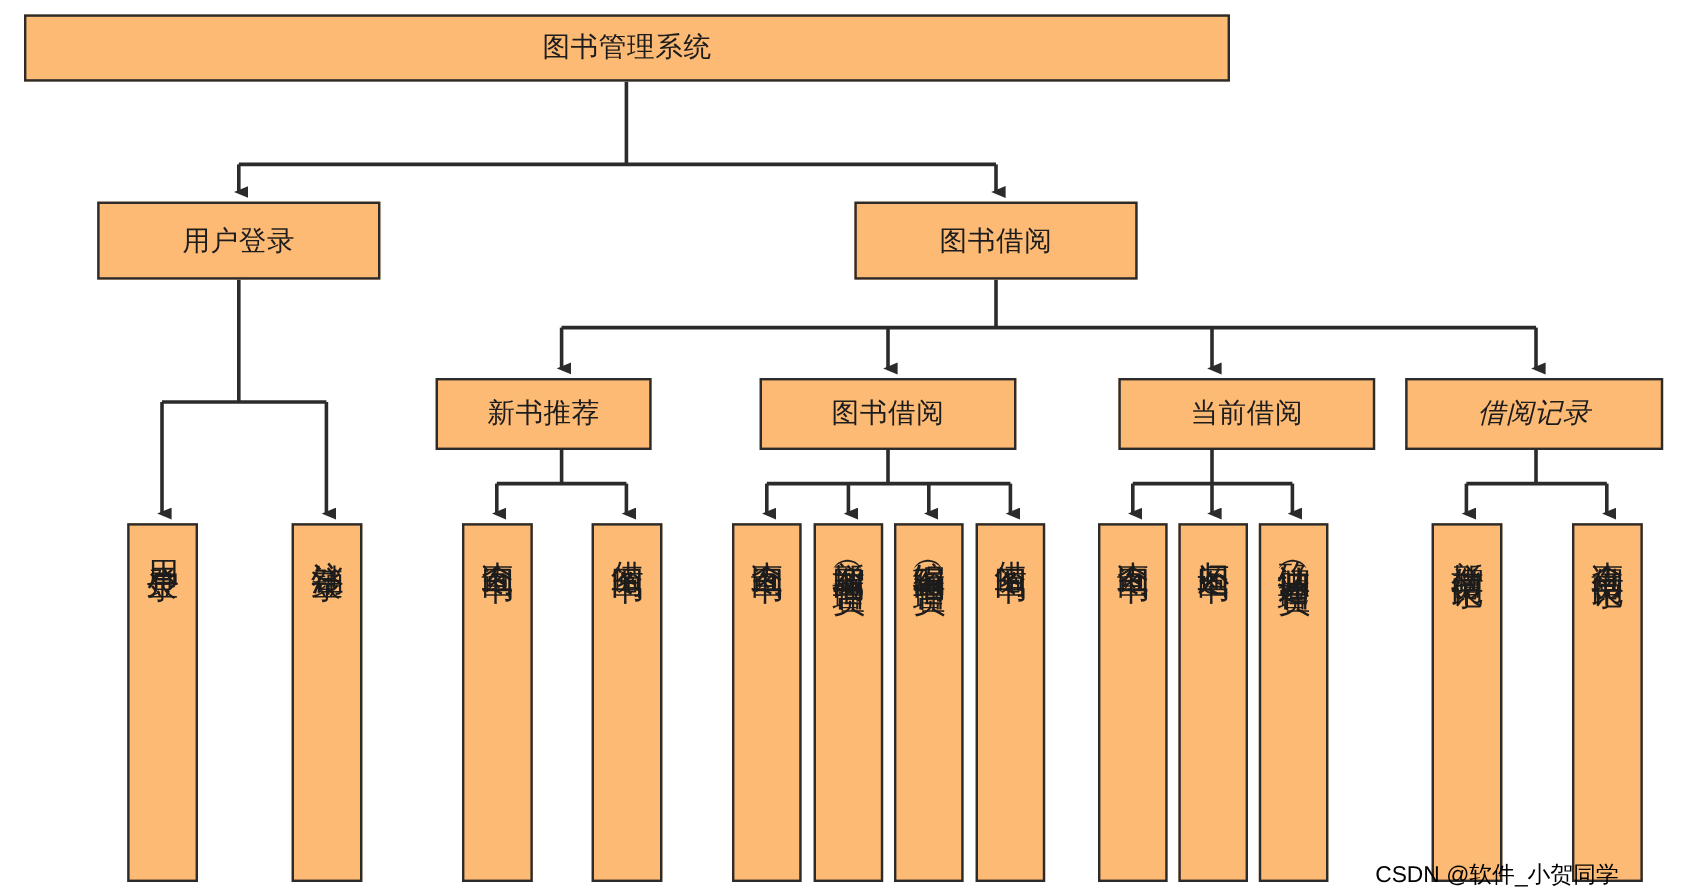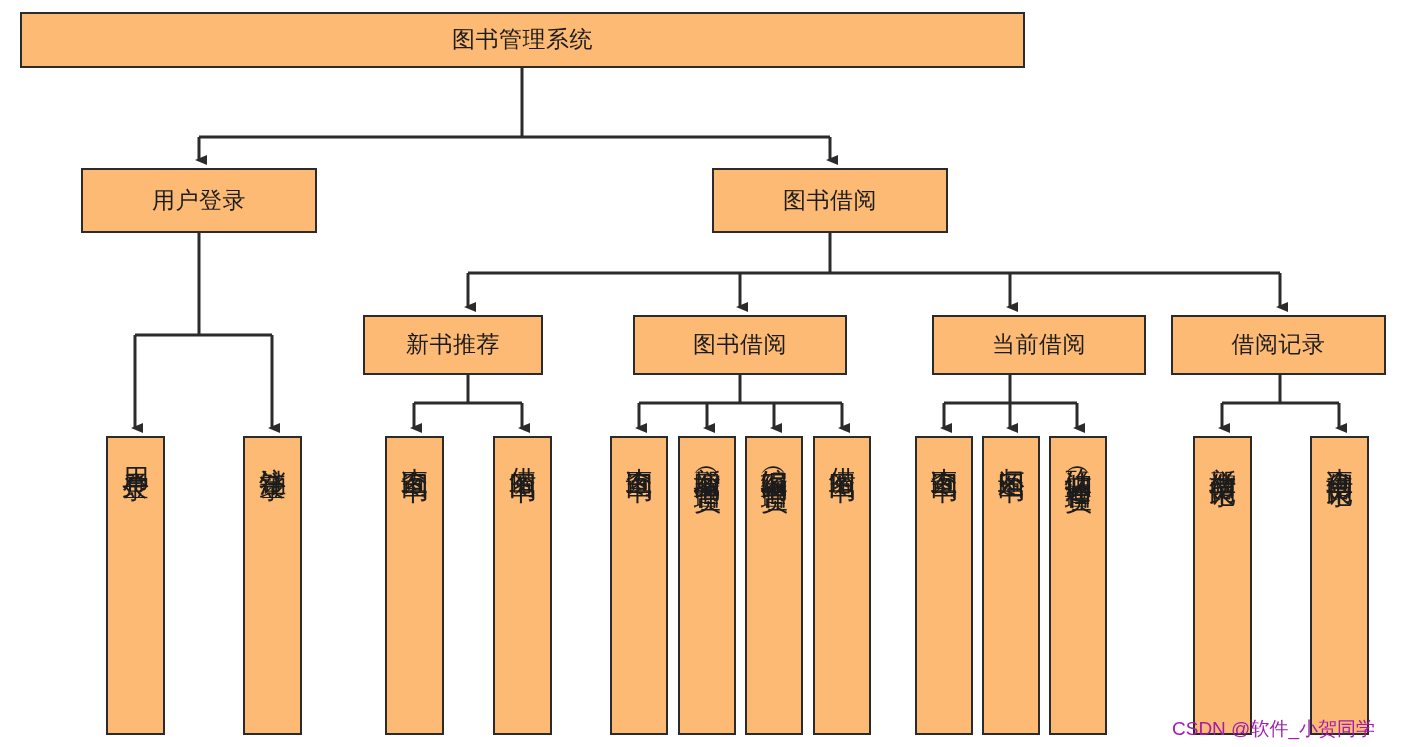--- a/index.html
+++ b/index.html
@@ -54,24 +54,24 @@
   .v-node .node-label {
     writing-mode: vertical-rl;
     text-orientation: upright;
     font-size: 27px;
     line-height: 1.06;
     letter-spacing: 3px;
     white-space: nowrap;
   }
   .watermark {
     position: absolute;
-    left: 1172px;
+    left: 1146px;
     top: 716px;
     font-size: 19px;
-    color: #a21caf;
+    color: #000000;
     white-space: nowrap;
     z-index: 3;
   }
 </style>
 </head>
 <body>
 
 <div id="canvas">
 
   <svg class="connectors" viewBox="0 0 1405 747" xmlns="http://www.w3.org/2000/svg">
@@ -137,21 +137,21 @@
 
   <div class="node h-node" style="left:363px; top:315px; width:180px; height:60px;">
     <span class="node-label">新书推荐</span>
   </div>
   <div class="node h-node" style="left:633px; top:315px; width:214px; height:60px;">
     <span class="node-label">图书借阅</span>
   </div>
   <div class="node h-node" style="left:903px; top:315px; width:214px; height:60px;margin-left:29px;">
     <span class="node-label">当前借阅</span>
   </div>
-  <div class="node h-node" style="left:1171px; top:315px; width:215px; height:60px;">
+  <div class="node h-node" style="left:1171px; top:315px; width:215px; height:60px;font-style:italic;">
     <span class="node-label">借阅记录</span>
   </div>
 
   <div class="node v-node" style="left:106px; top:436px; width:59px; height:299px;">
     <span class="node-label">用户登录</span>
   </div>
   <div class="node v-node" style="left:243px; top:436px; width:59px; height:299px;">
     <span class="node-label">注销登录</span>
   </div>
 

